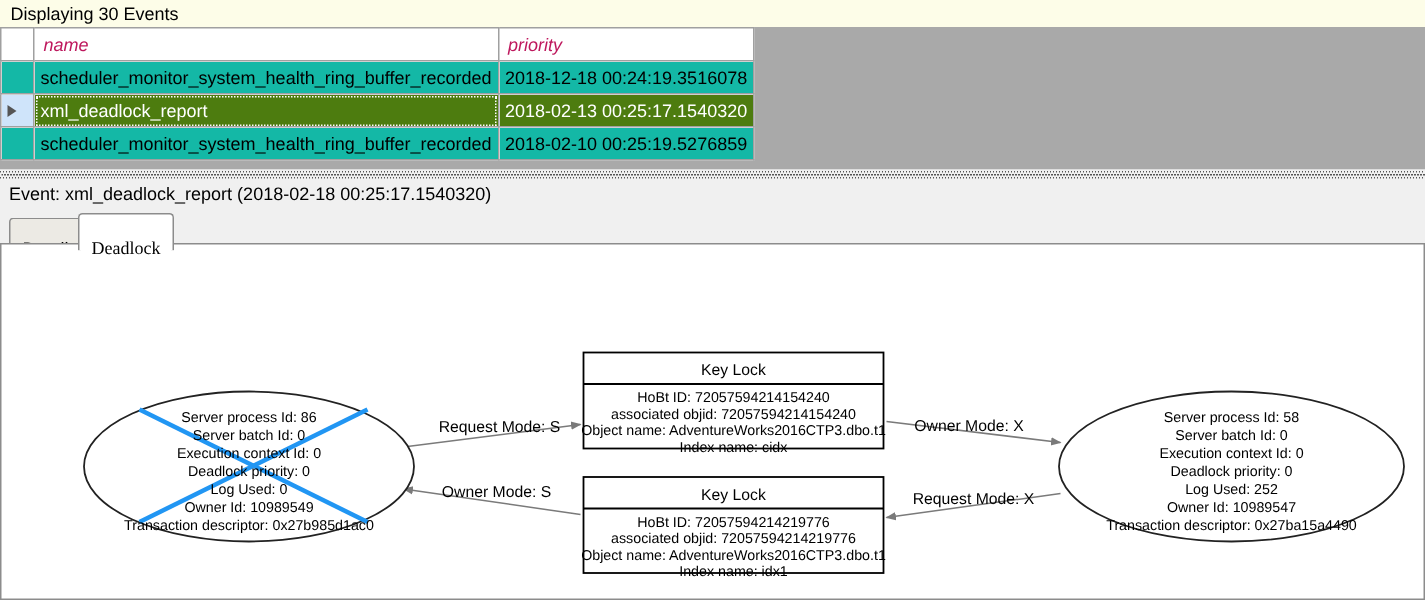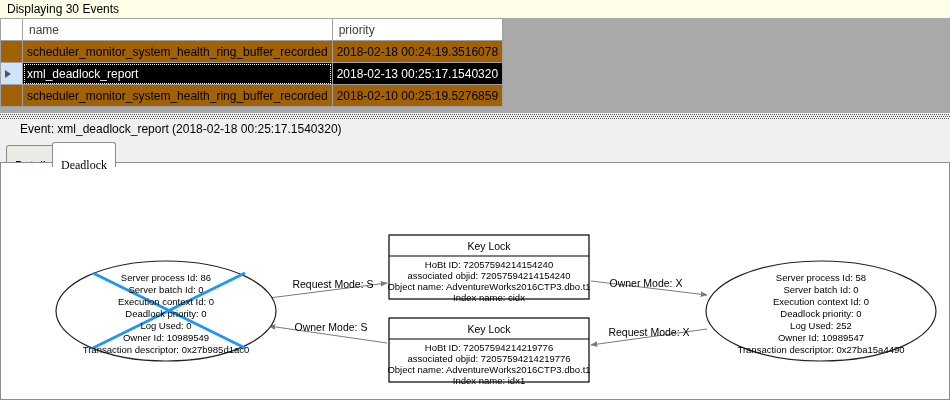--- a/index.html
+++ b/index.html
@@ -26,29 +26,29 @@
     background:#a9a9a9;overflow:hidden;
   }
   table.grid{
     border-collapse:collapse;table-layout:fixed;background:#fff;
   }
   table.grid th,table.grid td{
     border:1px solid #a0a0a0;
     font-weight:normal;font-size:12px;
     padding:0 4px;height:22px;box-sizing:border-box;
     white-space:nowrap;overflow:hidden;text-align:left;
-    background:#a16207;
+    background:#14b8a6;
   }
   col.c-sel{width:22px;}
   col.c-name{width:288px;}
   col.c-ts{width:158px;}
-  table.grid th{background:#fff;color:#404040;padding-left:6px;}
+  table.grid th{background:#fff;color:#be185d;padding-left:6px;font-style:italic;}
   table.grid th.sel-h{background:#fff;}
   td.sel-cell{background:#fff;text-align:center;padding:0;}
-  tr.selected td{background:#000000;color:#fff;}
+  tr.selected td{background:#4d7c0f;color:#fff;}
   tr.selected td.sel-cell{background:#cfe4fa;}
   .row-arrow{
     display:inline-block;width:0;height:0;
     border-left:6px solid #555;border-top:4px solid transparent;border-bottom:4px solid transparent;
     vertical-align:middle;
   }
   tr.selected td.name-cell{outline:1px dotted #fff;outline-offset:-2px;}
 
   
   .splitter{
@@ -57,21 +57,21 @@
       repeating-linear-gradient(90deg,#555 0px,#555 1px,#f0f0f0 1px,#f0f0f0 2px) 0 1px/100% 1px no-repeat,
       repeating-linear-gradient(90deg,#555 0px,#555 1px,#f0f0f0 1px,#f0f0f0 2px) 1px 3px/100% 1px no-repeat,
       repeating-linear-gradient(90deg,#555 0px,#555 1px,#f0f0f0 1px,#f0f0f0 2px) 0 5px/100% 1px no-repeat,
       #f0f0f0;
   }
 
   
   .event-line{
     position:absolute;left:0;top:120px;width:950px;height:20px;background:#f0f0f0;
   }
-  .event-text{position:absolute;left:20px;top:2px;font-size:12px;white-space:nowrap;}
+  .event-text{position:absolute;left:6px;top:2px;font-size:12px;white-space:nowrap;}
 
   
   .tabbar{
     position:absolute;left:0;top:141px;width:950px;height:22px;background:#f0f0f0;
   }
   .tab{
     position:absolute;top:4px;height:18px;line-height:17px;
     padding:12px 8px;font-size:12px;box-sizing:border-box;
     border:1px solid #8c8c8c;border-bottom:none;
     background:#eceae4;border-radius:3px 3px 0 0;
@@ -118,21 +118,21 @@
         <tr>
           <th class="sel-h"></th>
           <th>name</th>
           <th>priority</th>
         </tr>
       </thead>
       <tbody>
         <tr>
           <td class="sel-cell"></td>
           <td class="name-cell">scheduler_monitor_system_health_ring_buffer_recorded</td>
-          <td>2018-02-18 00:24:19.3516078</td>
+          <td>2018-12-18 00:24:19.3516078</td>
         </tr>
         <tr class="selected">
           <td class="sel-cell">
             <span class="row-arrow"></span>
           </td>
           <td class="name-cell">xml_deadlock_report</td>
           <td>2018-02-13 00:25:17.1540320</td>
         </tr>
         <tr>
           <td class="sel-cell"></td>

